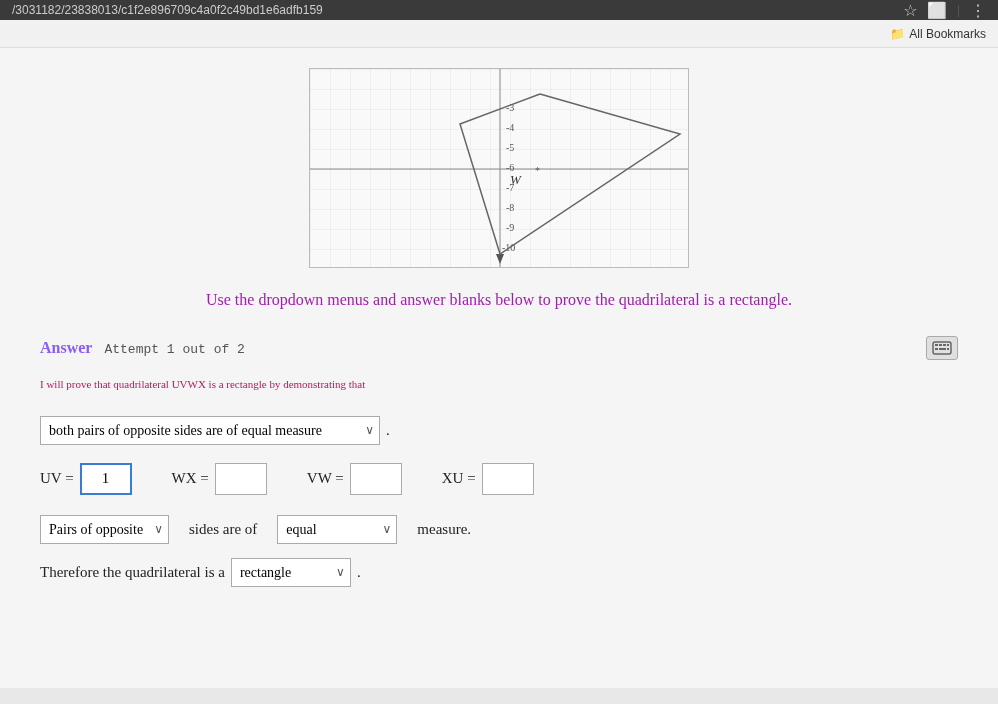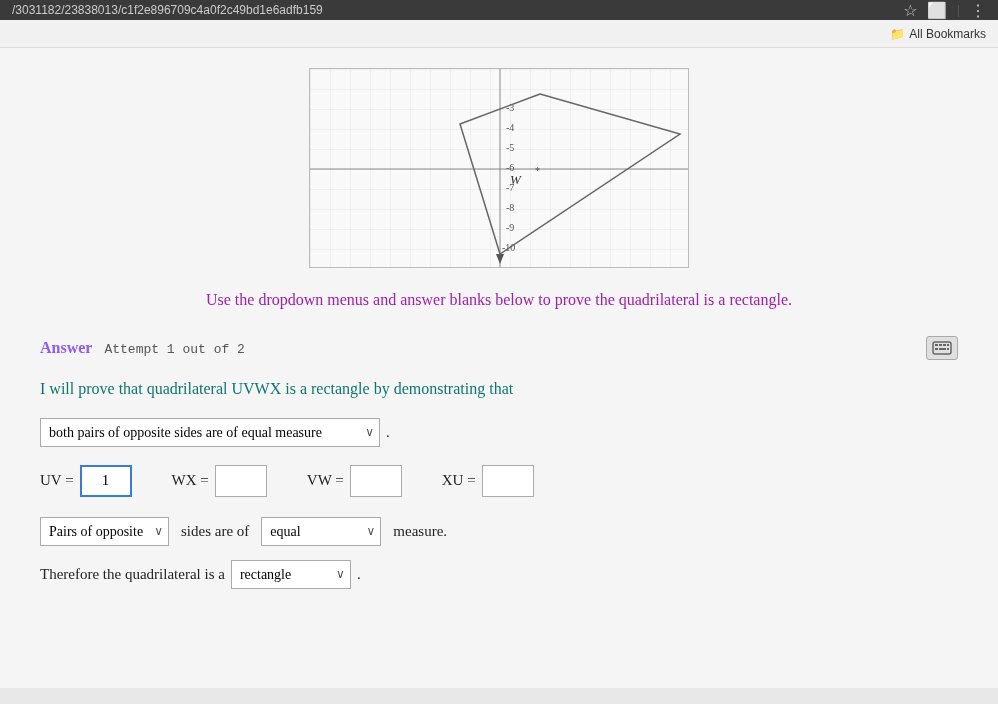--- a/index.html
+++ b/index.html
@@ -109,23 +109,23 @@
       border-radius: 3px;
       display: flex;
       align-items: center;
       justify-content: center;
       font-size: 14px;
       cursor: pointer;
     }
 
     
     .proof-statement {
-      font-size: 16px;
-      color: #0f766e;
-      margin-bottom: 16px;
+      font-size: 11px;
+      color: #be185d;
+      margin-bottom: 22px;
       line-height: 1.6;
     }
 
     
     .dropdown-row {
       display: flex;
       align-items: center;
       margin-bottom: 18px;
       gap: 6px;
     }
@@ -191,21 +191,21 @@
     }
     .measure-input.empty {
       border: 1px solid #aaa;
     }
 
     
     .second-dropdown-row {
       display: flex;
       align-items: center;
       margin-bottom: 14px;
-      gap: 12px;
+      gap: 20px;
       flex-wrap: wrap;
     }
 
     
     .therefore-row {
       display: flex;
       align-items: center;
       gap: 6px;
       flex-wrap: wrap;
     }

